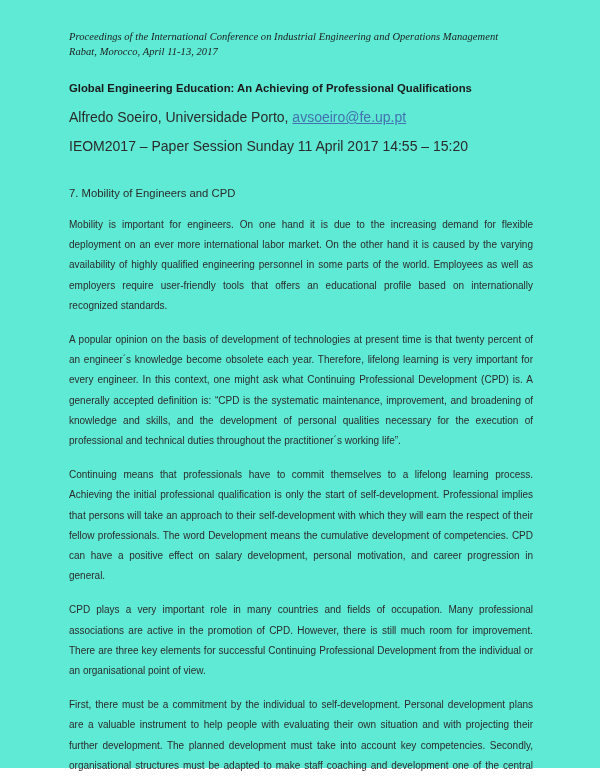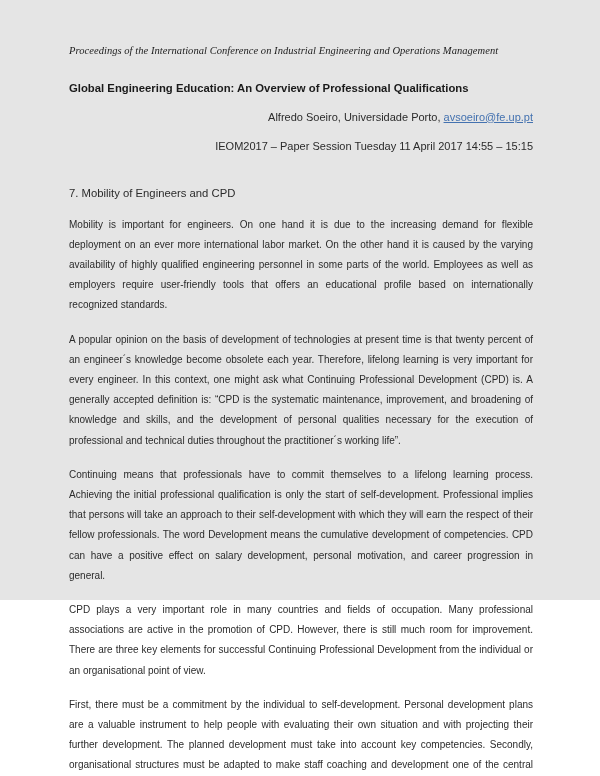--- a/index.html
+++ b/index.html
@@ -10,25 +10,25 @@
   body {
     width: 600px;
     height: 776px;
     overflow: hidden;
     font-family: "Liberation Sans", sans-serif;
     color: #2b2b2b;
     -webkit-font-smoothing: antialiased;
   }
   .page {
     width: 600px;
-    height: 600px;
-    background: #e5e5e5;
+    height: 768px;
+    background: #5eead4;
     position: relative;
     box-sizing: border-box;
-    padding: 44px 67px 0 69px;
+    padding: 30px 67px 0 69px;
   }
   .conference-header {
     font-family: "Liberation Serif", serif;
     font-style: italic;
     font-size: 10.5px;
     line-height: 14.5px;
     color: #1c1c1c;
     margin: 0 0 0 0;
     letter-spacing: 0.05px;
   }
@@ -38,25 +38,24 @@
   .doc-title {
     font-family: "Liberation Sans", sans-serif;
     font-weight: bold;
     font-size: 11.3px;
     line-height: 16px;
     color: #1a1a1a;
     margin: 21px 0 0 0;
     letter-spacing: 0.01px;
   }
   .meta-line {
-    font-size: 11px;
+    font-size: 14px;
     line-height: 16px;
     color: #2b2b2b;
     margin: 13px 0 0 0;
-    text-align: right;
   }
   .meta-line.session {
     margin-top: 13px;
   }
   .email-link {
     color: #4472b0;
     text-decoration: underline;
     cursor: pointer;
   }
   .section-heading {
@@ -79,27 +78,28 @@
     margin-top: 14px;
   }
 </style>
 </head>
 <body>
 
 <div class="page">
 
   <div class="conference-header">
     <span>Proceedings of the International Conference on Industrial Engineering and Operations Management</span>
+    <span class="line2">Rabat, Morocco, April 11-13, 2017</span>
   </div>
 
-  <h1 class="doc-title">Global Engineering Education: An Overview of Professional Qualifications</h1>
+  <h1 class="doc-title">Global Engineering Education: An Achieving of Professional Qualifications</h1>
 
   <p class="meta-line"><span>Alfredo Soeiro, Universidade Porto, </span><a class="email-link" href="#">avsoeiro@fe.up.pt</a></p>
 
-  <p class="meta-line session">IEOM2017 – Paper Session Tuesday 11 April 2017 14:55 – 15:15</p>
+  <p class="meta-line session">IEOM2017 – Paper Session Sunday 11 April 2017 14:55 – 15:20</p>
 
   <h2 class="section-heading">7. Mobility of Engineers and CPD</h2>
 
   <p class="body-par">Mobility is important for engineers. On one hand it is due to the increasing demand for flexible deployment on an ever more international labor market. On the other hand it is caused by the varying availability of highly qualified engineering personnel in some parts of the world. Employees as well as employers require user-friendly tools that offers an educational profile based on internationally recognized standards.</p>
   <p class="body-par">A popular opinion on the basis of development of technologies at present time is that twenty percent of an engineer´s knowledge become obsolete each year. Therefore, lifelong learning is very important for every engineer. In this context, one might ask what Continuing Professional Development (CPD) is. A generally accepted definition is: “CPD is the systematic maintenance, improvement, and broadening of knowledge and skills, and the development of personal qualities necessary for the execution of professional and technical duties throughout the practitioner´s working life”.</p>
   <p class="body-par">Continuing means that professionals have to commit themselves to a lifelong learning process. Achieving the initial professional qualification is only the start of self-development. Professional implies that persons will take an approach to their self-development with which they will earn the respect of their fellow professionals. The word Development means the cumulative development of competencies. CPD can have a positive effect on salary development, personal motivation, and career progression in general.</p>
   <p class="body-par">CPD plays a very important role in many countries and fields of occupation. Many professional associations are active in the promotion of CPD. However, there is still much room for improvement. There are three key elements for successful Continuing Professional Development from the individual or an organisational point of view.</p>
   <p class="body-par">First, there must be a commitment by the individual to self-development. Personal development plans are a valuable instrument to help people with evaluating their own situation and with projecting their further development. The planned development must take into account key competencies. Secondly, organisational structures must be adapted to make staff coaching and development one of the central activities of managers. Managers too have to be trained, developed, rewarded, and promoted based on their performance in human resources management.  Thirdly, organisations must be learning organisations. This means that they maximise their learning processes and that they possess a consistent and cohesive value system.</p>
 
 </div>

